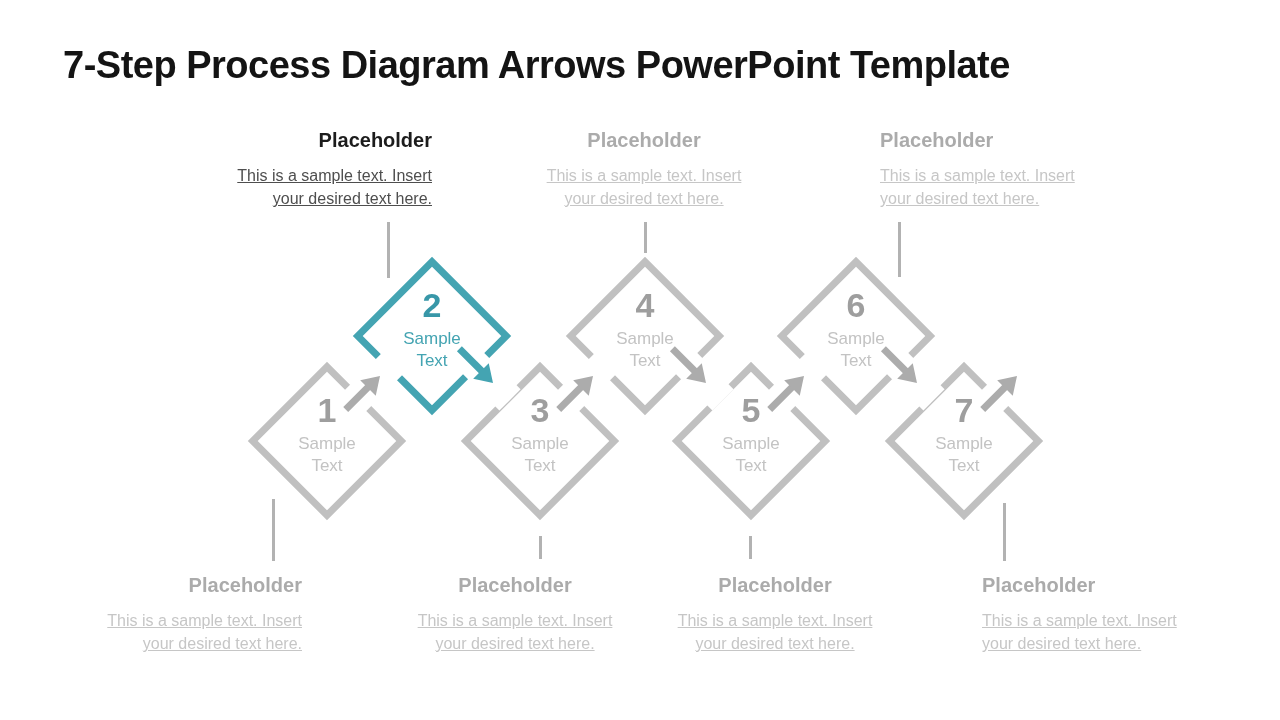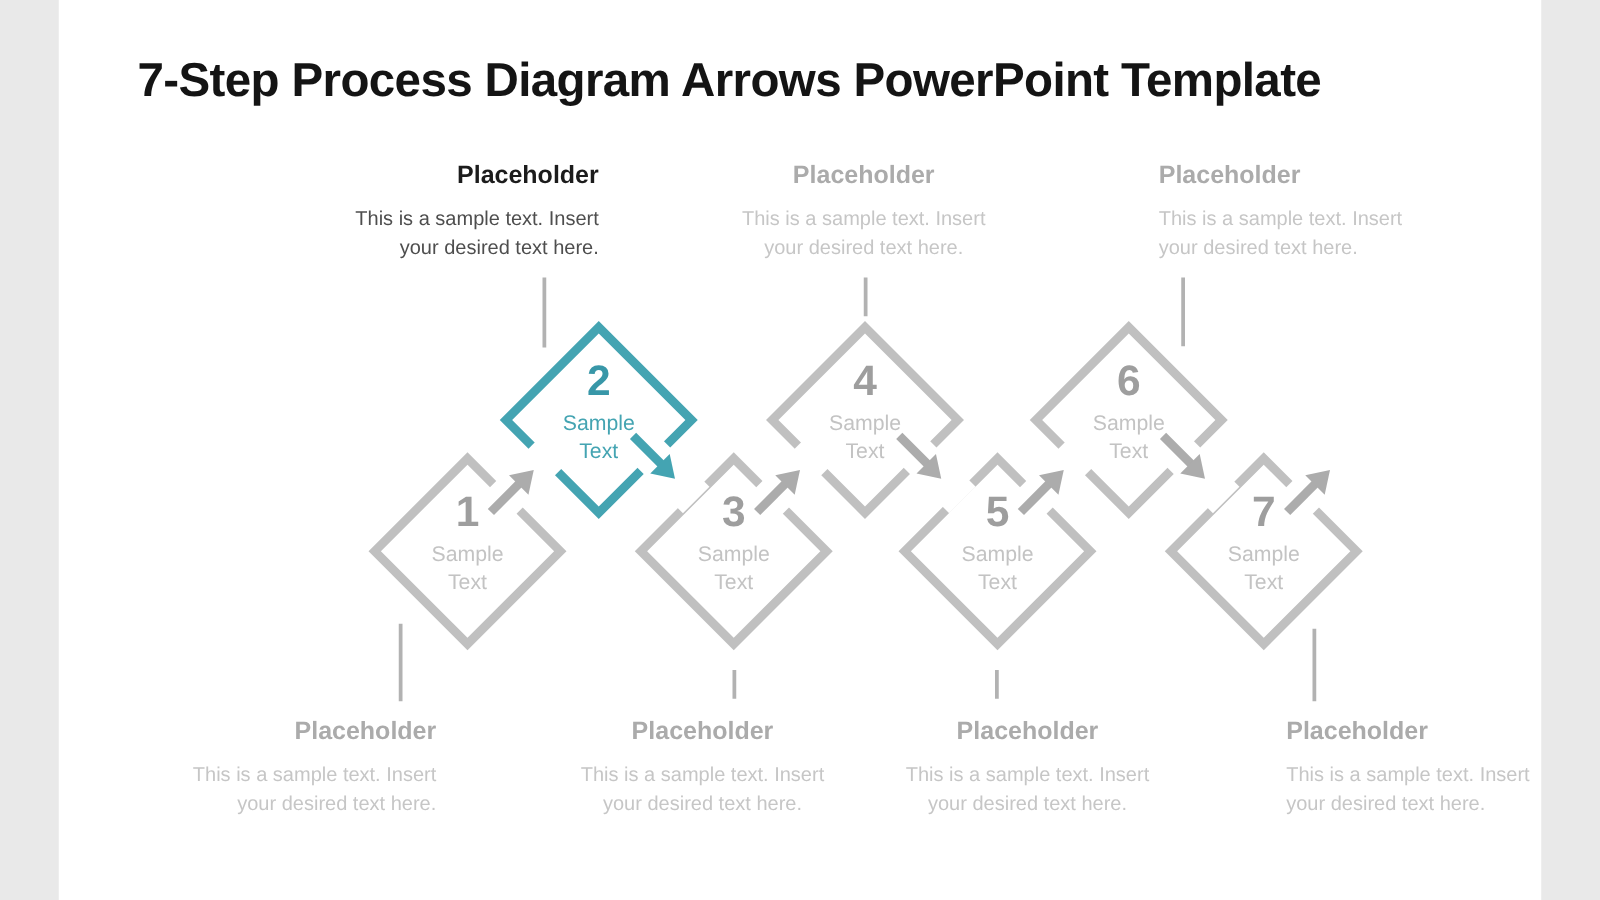--- a/index.html
+++ b/index.html
@@ -1,29 +1,29 @@
 <!DOCTYPE html>
 <html style="--page-bg: #ffffff; --title-color: #141414; --accent: #44a4b2; --accent-deep: #3897a8; --shape-gray: #c0c0c0; --number-gray: #9e9e9e; --label-gray: #c3c3c3; --arrow-gray: #acacac; --line-gray: #b2b2b2; --heading-gray: #ababab; --body-gray: #c6c6c6; --heading-dark: #1c1c1c; --body-dark: #4e4e4e;"><head>
 <meta charset="utf-8">
 <style>
   html,body{margin:0;padding:0;background:#e9e9e9;}
   .slide{
-    position:relative;width:1186px;height:720px;margin:0 auto;
+    position:relative;width:1280px;height:720px;margin:0 auto;
     background:var(--page-bg,#fff);overflow:hidden;
     font-family:"Liberation Sans","DejaVu Sans",sans-serif;
   }
   .title{
     position:absolute;left:63px;top:44px;width:1150px;
     font-size:38px;font-weight:700;letter-spacing:-.5px;
     color:var(--title-color,#141414);white-space:nowrap;
   }
   
   .ph{position:absolute;width:260px;}
   .ph-h{font-size:20px;font-weight:700;line-height:28px;color:var(--heading-gray,#ababab);margin-bottom:10px;}
-  .ph-b{font-size:16px;line-height:23px;color:var(--body-gray,#c6c6c6);white-space:pre-line;}
+  .ph-b{font-size:16px;line-height:23px;color:var(--body-gray,#c6c6c6);white-space:pre-line;text-decoration:underline;}
   .ph.align-right{text-align:right;}
   .ph.align-center{text-align:center;}
   .ph.align-left{text-align:left;}
   .ph.emphasis .ph-h{color:var(--heading-dark,#1c1c1c);}
   .ph.emphasis .ph-b{color:var(--body-dark,#4e4e4e);}
   
   .vline{position:absolute;width:3px;background:var(--line-gray,#b2b2b2);}
   
   .diamond{
     position:absolute;width:112px;height:112px;box-sizing:border-box;

